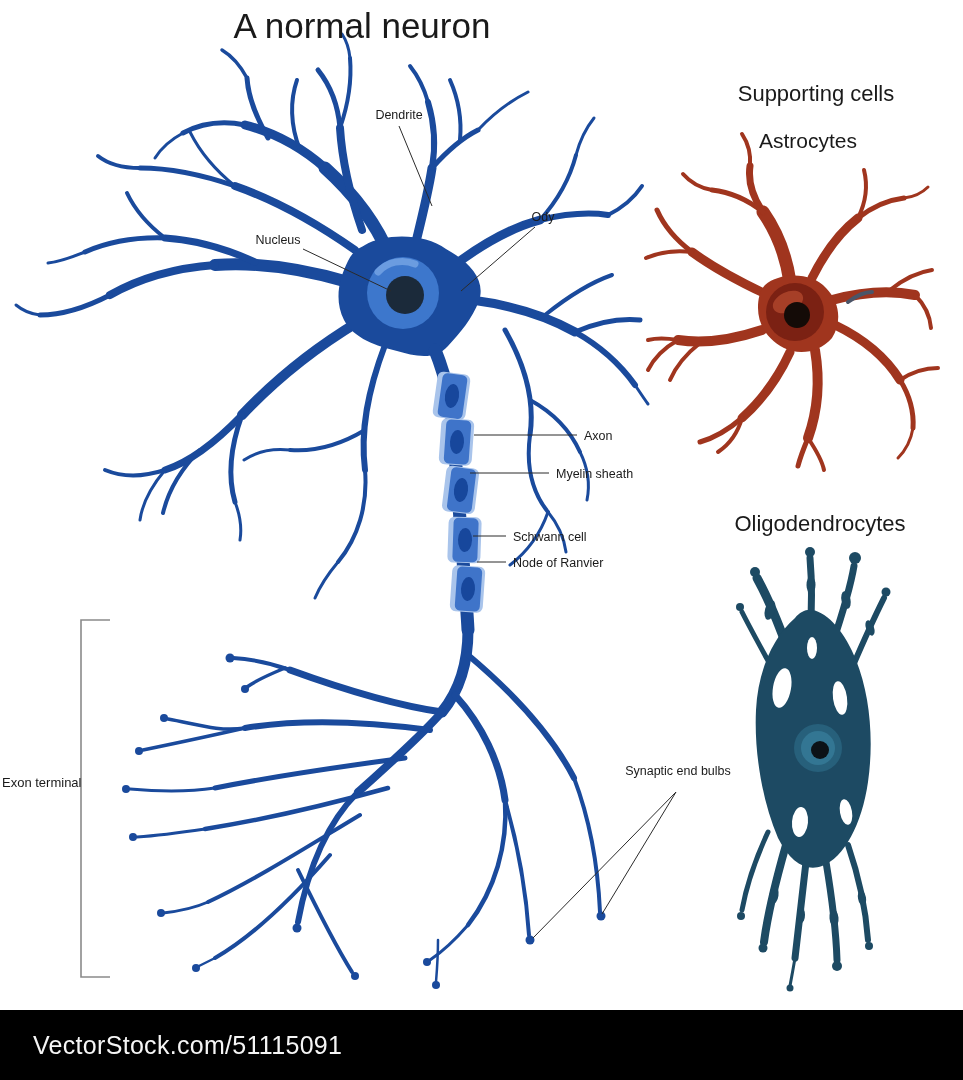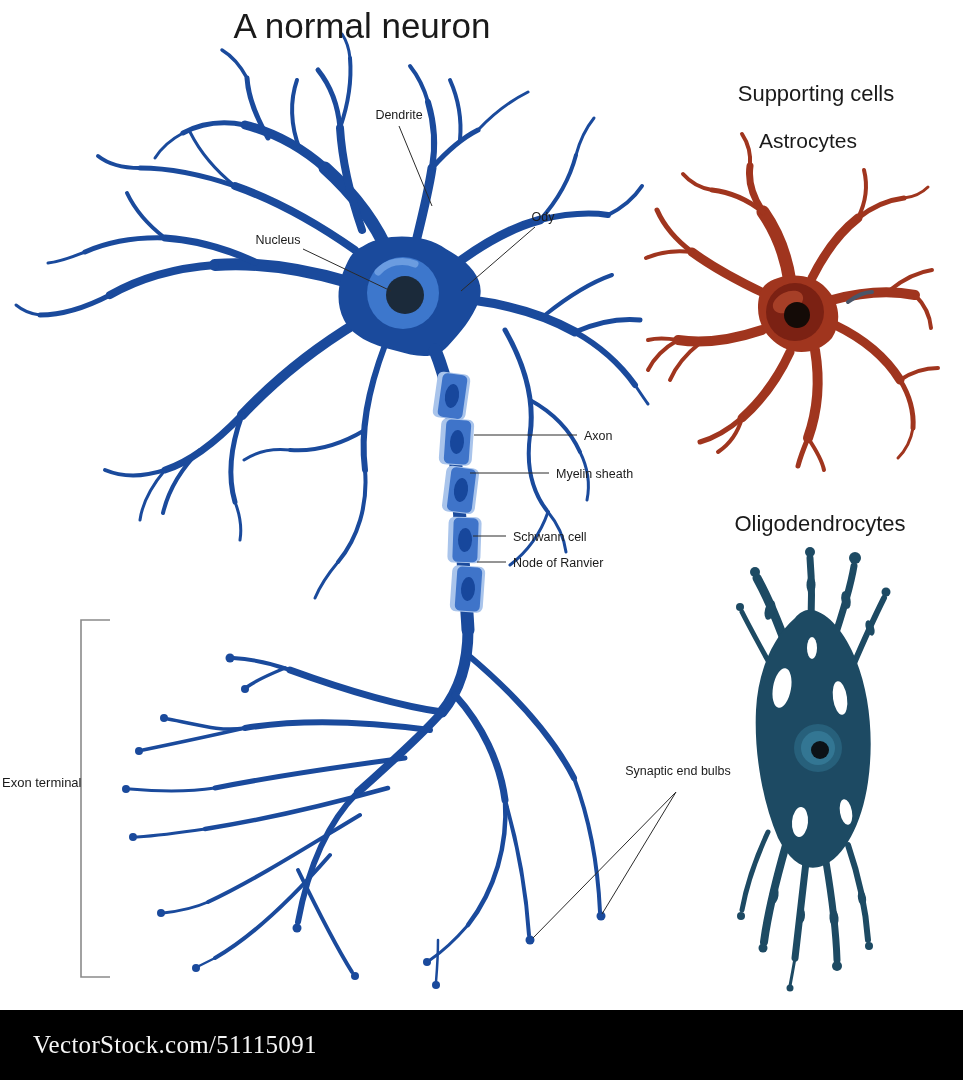--- a/index.html
+++ b/index.html
@@ -8,21 +8,21 @@
     font-family:"Liberation Sans",sans-serif;overflow:hidden;margin:0 auto;
   }
   .art{position:absolute;left:0;top:0;}
   svg text{font-family:"Liberation Sans",sans-serif;fill:#1a1a1a;}
   .watermark-bar{
     position:absolute;left:0;top:1010px;width:963px;height:70px;background:#000;
     display:flex;align-items:center;justify-content:space-between;
     box-sizing:border-box;padding:0 33px;
   }
   .brand{color:#ffffff;font-size:38px;letter-spacing:0.5px;}
-  .wm-url{color:#f5f5f5;font-size:25px;letter-spacing:0.3px;font-family:Liberation Serif, serif;}
+  .wm-url{color:#f5f5f5;font-size:25px;letter-spacing:0.3px;}
 </style>
 </head>
 <body>
 
 <div class="stage">
 
 <svg class="art" width="963" height="1010" viewBox="0 0 963 1010" xmlns="http://www.w3.org/2000/svg">
 
   <g>
 

